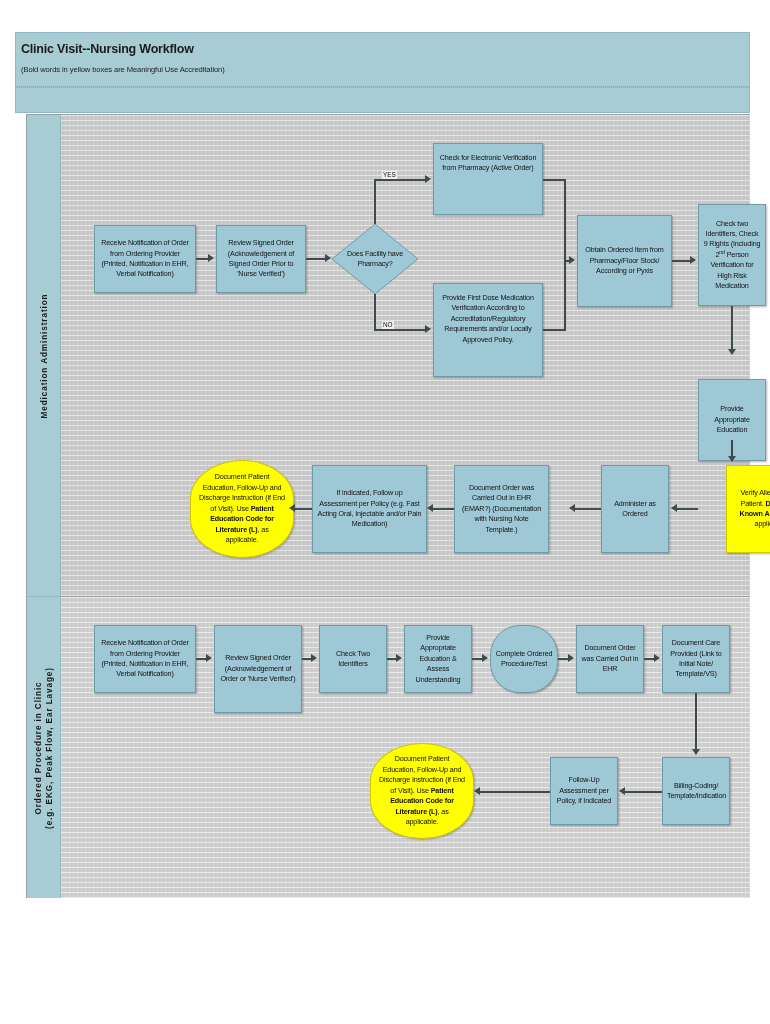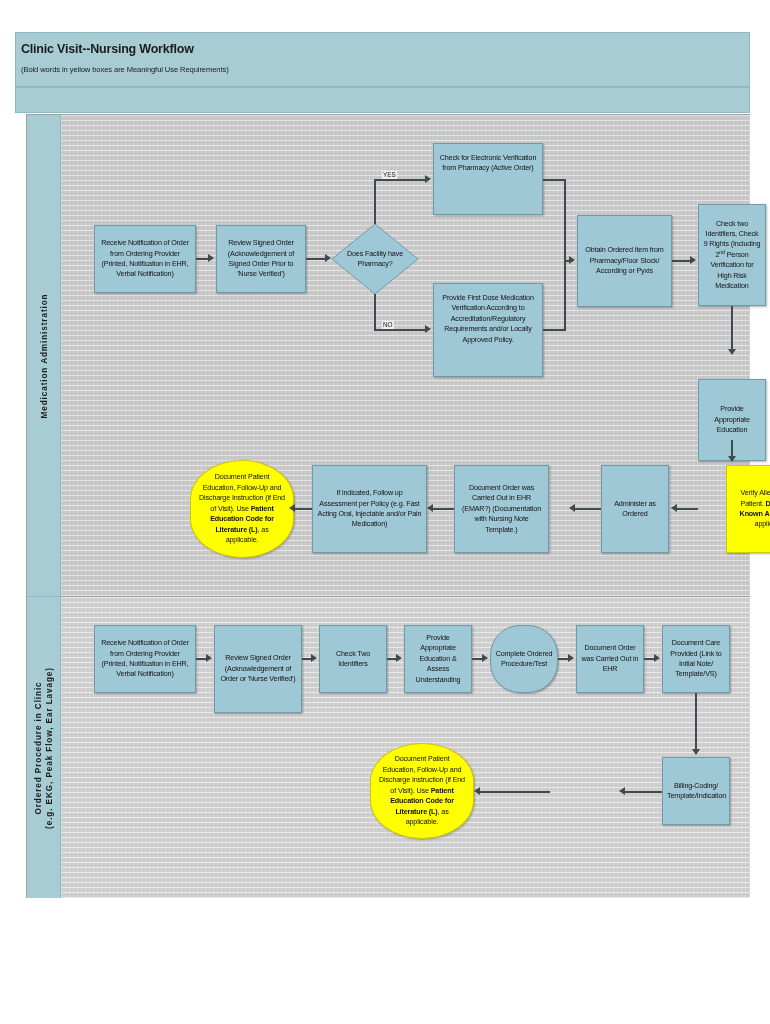--- a/index.html
+++ b/index.html
@@ -86,21 +86,21 @@
           padding:0 1px;line-height:8px;}
 </style>
 </head>
 <body>
 
 <div id="page">
 
   <div class="hdr-band" id="hdr-title-band"></div>
   <div class="hdr-band" id="hdr-sub-band"></div>
   <div id="title-text">Clinic Visit--Nursing Workflow</div>
-  <div id="subtitle-text">(Bold words in yellow boxes are Meaningful Use Requirements)</div>
+  <div id="subtitle-text">(Bold words in yellow boxes are Meaningful Use Accreditation)</div>
 
   <div id="frame">
 
     <div class="lane-label" id="lane1">
       <div class="vtxt">Medication Administration</div>
     </div>
 
     <div class="lane-label" id="lane2">
       <div class="vtxt" style="white-space:pre;">Ordered Procedure in Clinic
 (e.g. EKG, Peak Flow, Ear Lavage)</div>
@@ -234,20 +234,23 @@
       </div>
 
       <div class="node proc" style="left:601px;top:28px;width:68px;height:68px;">
         <span class="inner">Document Care Provided (Link to Initial Note/ Template/VS)</span>
       </div>
 
       <div class="node proc" style="left:601px;top:160px;width:68px;height:68px;">
         <span class="inner">Billing-Coding/ Template/Indication</span>
       </div>
 
+      <div class="node proc" style="left:489px;top:160px;width:68px;height:68px;">
+        <span class="inner">Follow-Up Assessment per Policy, if Indicated</span>
+      </div>
 
       <div class="node yellow-oval" style="left:309px;top:146px;width:104px;height:96px;">
         <span class="inner"><span>Document Patient Education, Follow-Up and Discharge Instruction (if End of Visit). Use </span><b>Patient Education Code for Literature (L)</b><span>, as applicable.</span></span>
       </div>
 
       <div class="conn h" style="left:135px;top:61px;width:11px;"></div>
       <div class="arrow ar-right" style="left:145px;top:57px;"></div>
 
       <div class="conn h" style="left:241px;top:61px;width:10px;"></div>
       <div class="arrow ar-right" style="left:250px;top:57px;"></div>

